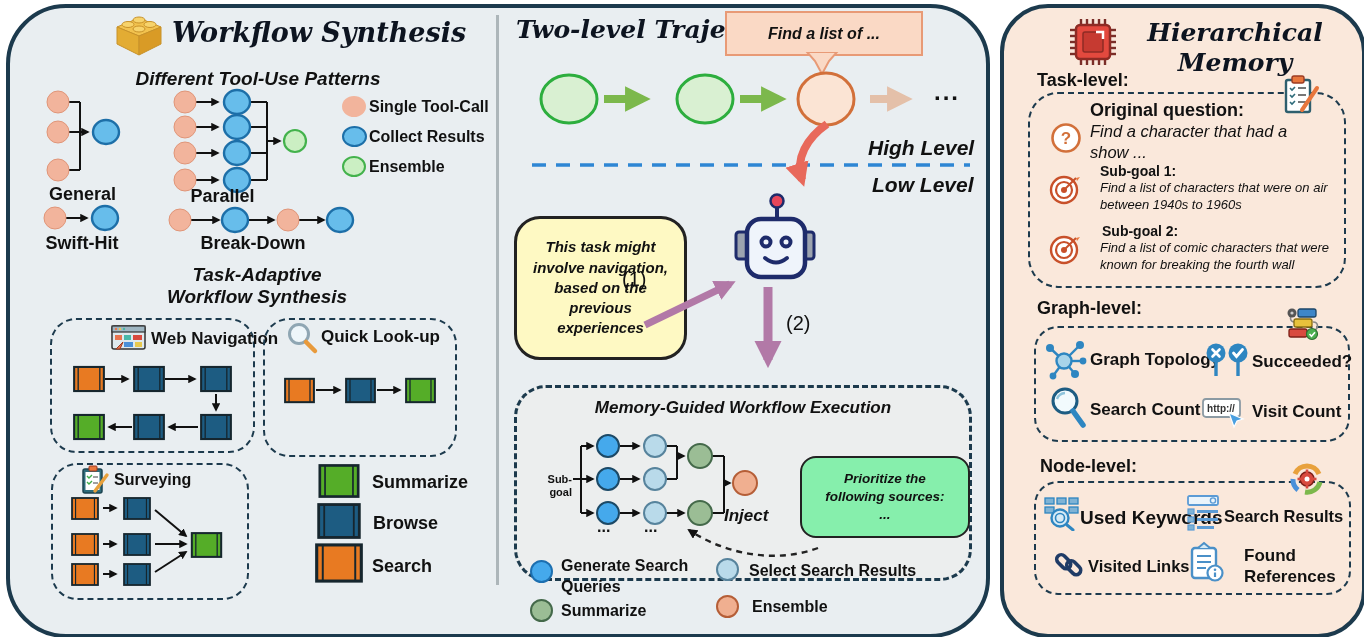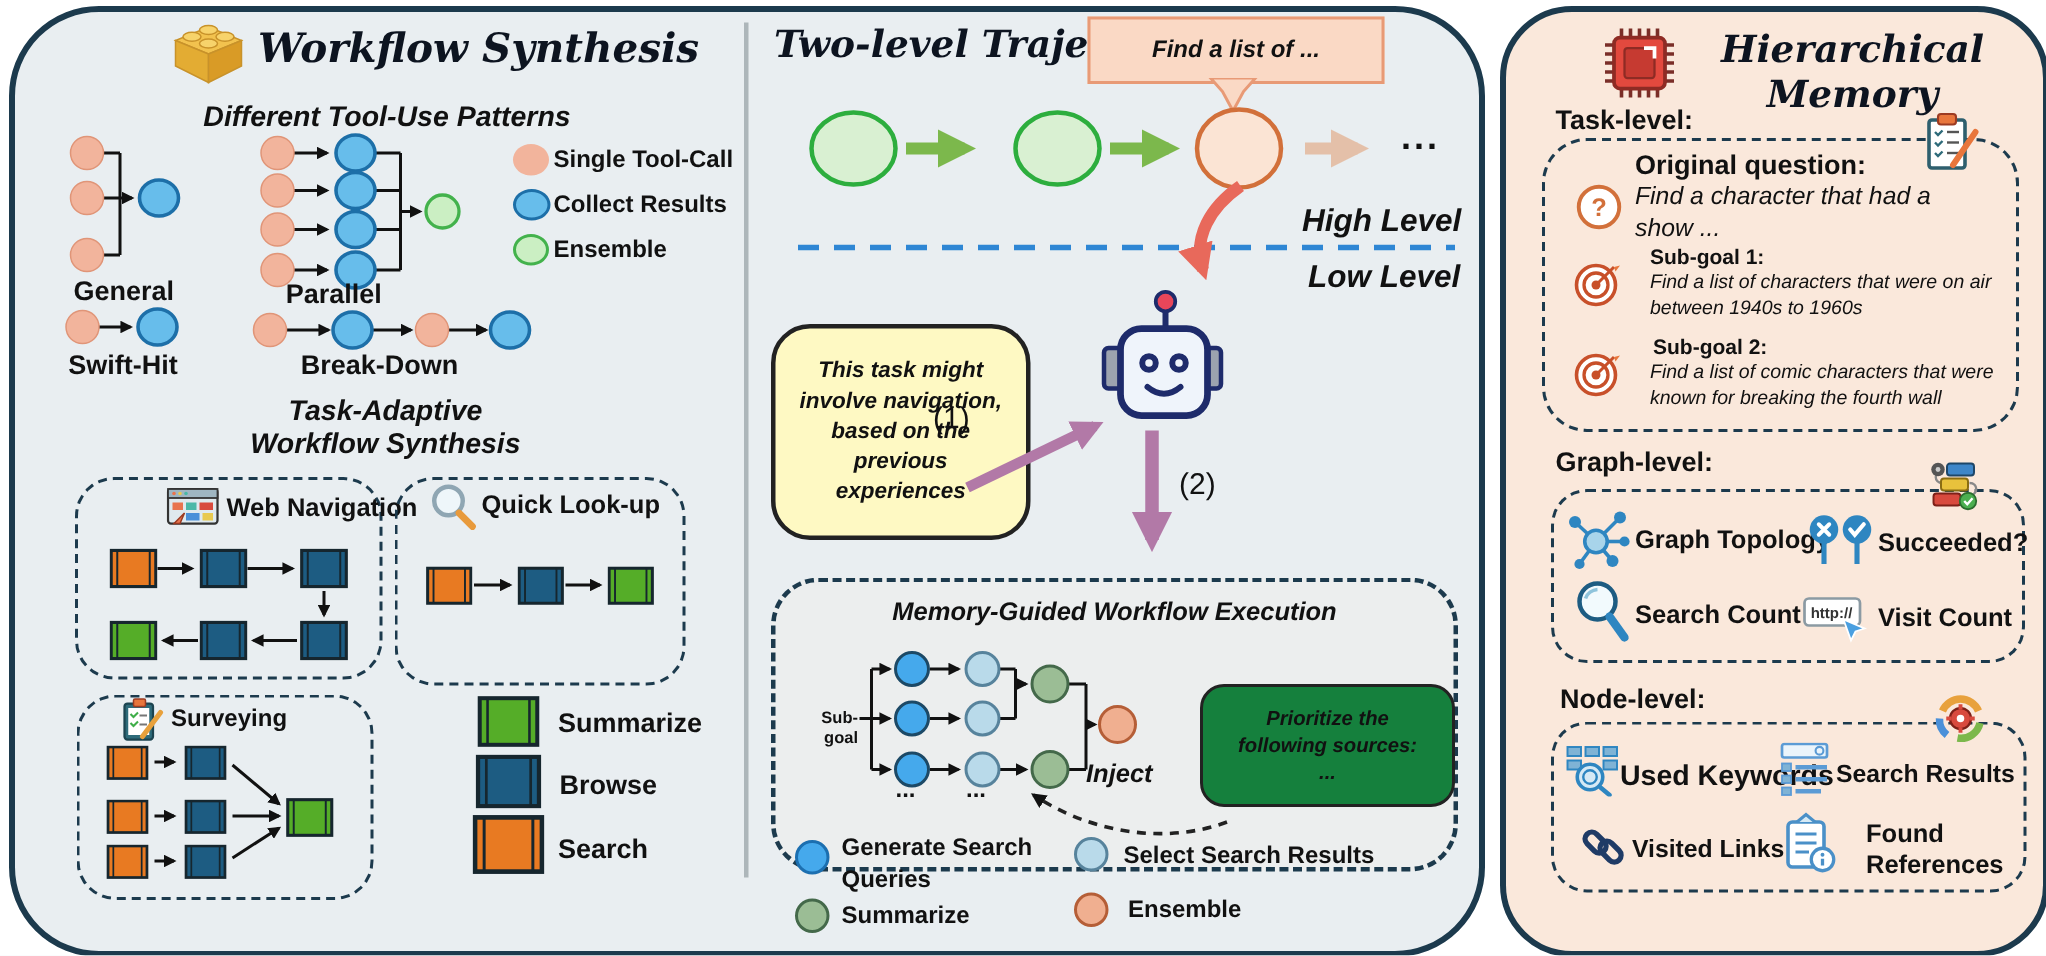--- a/index.html
+++ b/index.html
@@ -293,21 +293,21 @@
       <circle cx="138" cy="125" r="11" fill="#B9DAEA" stroke="#57839C" stroke-width="2"></circle>
       <circle cx="183" cy="68" r="12" fill="#9BBD95" stroke="#44694A" stroke-width="2"></circle>
       <circle cx="183" cy="125" r="12" fill="#9BBD95" stroke="#44694A" stroke-width="2"></circle>
       <circle cx="228" cy="95" r="12" fill="#F0AF90" stroke="#B55E37" stroke-width="2"></circle>
       <path d="M301 160 C 258 176, 208 166, 172 142" fill="none" stroke="#222" stroke-width="2.4" stroke-dasharray="6 5" marker-end="url(#mk-blk)"></path>
     </svg>
     <div class="lbl b" style="left:10px;top:85px;width:45px;font-size:11px;text-align:right;">Sub-goal</div>
     <div class="lbl b" style="left:80px;top:130px;font-size:16px;">...</div>
     <div class="lbl b" style="left:127px;top:130px;font-size:16px;">...</div>
     <div class="lbl b i" style="left:207px;top:118px;font-size:17px;">Inject</div>
-    <div class="abs" style="left:283px;top:68px;width:166px;height:78px;background:#15803d;border:2.5px solid #222;border-radius:16px;display:flex;align-items:center;justify-content:center;">
+    <div class="abs" style="left:283px;top:68px;width:166px;height:78px;background:#86efac;border:2.5px solid #222;border-radius:16px;display:flex;align-items:center;justify-content:center;">
       <div class="b i ctr" style="font-size:13.5px;line-height:1.35;padding:0 18px;">Prioritize the following sources: ...</div>
     </div>
   </div>
 
   <div class="legend-dot" style="left:530px;top:560px;background:#45A9EC;border:2px solid #1C6FB0;"></div>
   <div class="lbl b" style="left:561px;top:556px;width:140px;font-size:16px;line-height:1.3;">Generate Search Queries</div>
   <div class="legend-dot" style="left:716px;top:558px;background:#B9DAEA;border:2px solid #57839C;"></div>
   <div class="lbl b" style="left:749px;top:562px;width:180px;font-size:16px;">Select Search Results</div>
   <div class="legend-dot" style="left:530px;top:599px;background:#9BBD95;border:2px solid #44694A;"></div>
   <div class="lbl b" style="left:561px;top:602px;font-size:16px;">Summarize</div>

